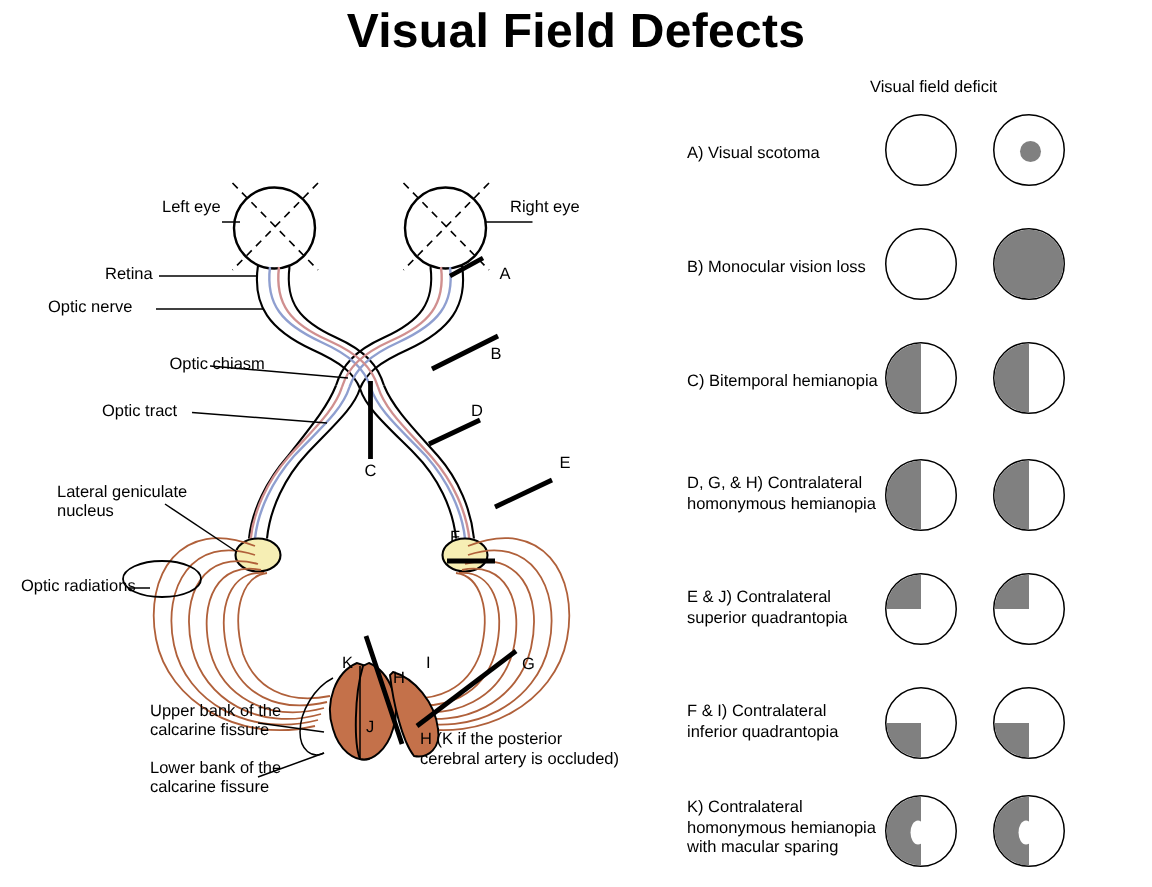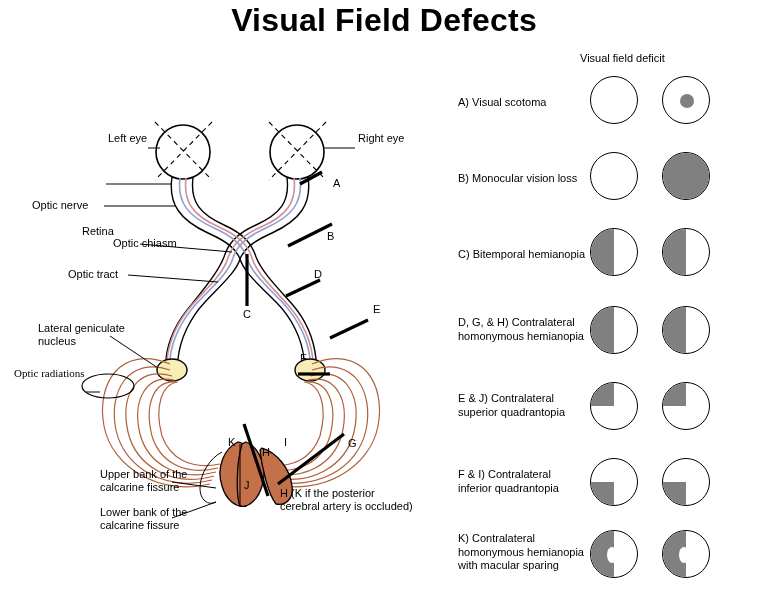--- a/index.html
+++ b/index.html
@@ -150,28 +150,28 @@
       <line x1="140" y1="200" x2="232" y2="208"></line>
       <line x1="128" y1="231" x2="218" y2="238"></line>
       <line x1="110" y1="292" x2="158" y2="324"></line>
       <line x1="100" y1="348" x2="86" y2="348"></line>
       <line x1="172" y1="438" x2="216" y2="444"></line>
       <line x1="172" y1="474" x2="216" y2="458"></line>
     </g>
   </svg>
 
   <div class="lbl" style="left:108px;top:88px;">Left eye</div>
-  <div class="lbl" style="left:358px;top:88px;">Right eye</div>
-  <div class="lbl" style="left:82px;top:133px;margin-top:48px;">Retina</div>
+  <div class="lbl" style="left:340px;top:88px;">Right eye</div>
+  <div class="lbl" style="left:70px;top:133px;">Retina</div>
   <div class="lbl" style="left:32px;top:155px;">Optic nerve</div>
   <div class="lbl" style="left:78px;top:193px;margin-left:35px;">Optic chiasm</div>
   <div class="lbl" style="left:68px;top:224px;">Optic tract</div>
   <div class="lbl" style="left:14px;top:278px;margin-left:24px;">Lateral geniculate
 nucleus</div>
-  <div class="lbl" style="left:14px;top:323px;font-family:Liberation Serif, serif;">Optic radiations</div>
+  <div class="lbl" style="left:14px;top:341px;">Optic radiations</div>
   <div class="lbl" style="left:100px;top:424px;">Upper bank of the
 calcarine fissure</div>
   <div class="lbl" style="left:100px;top:462px;">Lower bank of the
 calcarine fissure</div>
   <div class="lbl" style="left:240px;top:443px;padding-left:40px;">H (K if the posterior
 cerebral artery is occluded)</div>
 
   <div class="lbl" style="left:333px;top:133px;">A</div>
   <div class="lbl" style="left:327px;top:186px;">B</div>
   <div class="lbl" style="left:243px;top:264px;">C</div>

